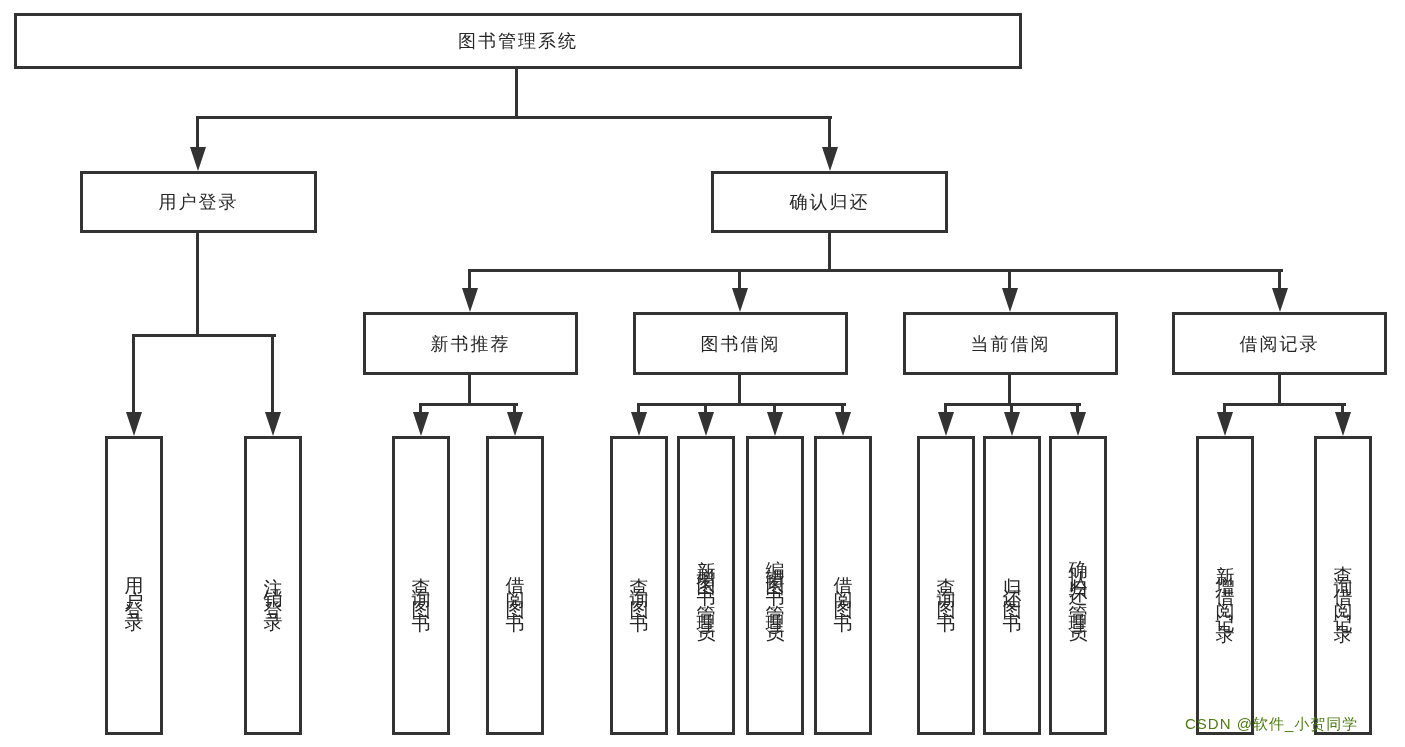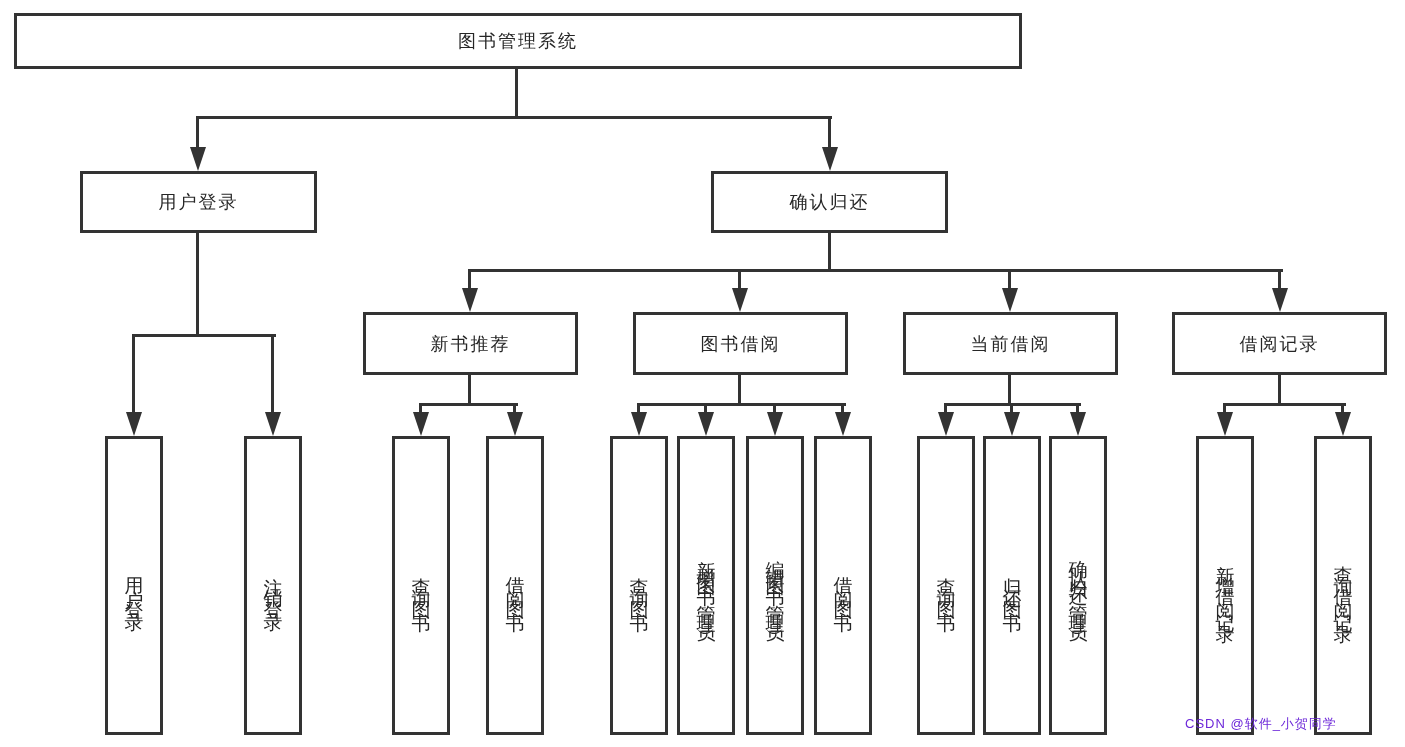--- a/index.html
+++ b/index.html
@@ -19,21 +19,21 @@
   .vtext.long{letter-spacing:9px;font-size:19px;}
   .vline{position:absolute;width:3px;background:#333333;}
   .hline{position:absolute;height:3px;background:#333333;}
   .arrowhead{
     position:absolute;width:0;height:0;
     border-left:8px solid transparent;border-right:8px solid transparent;
     border-top:24px solid #333333;
   }
   .watermark{
     position:absolute;left:1185px;top:715px;width:215px;
-    font-size:13px;color:#6d28d9;white-space:nowrap;letter-spacing:1px;
+    font-size:15px;color:#4d7c0f;white-space:nowrap;letter-spacing:1px;
   }
 </style>
 </head>
 <body>
 
 <div id="canvas">
 
   <div class="box" style="left:14px;top:13px;width:1008px;height:56px;">
     <span class="hlabel">图书管理系统</span>
   </div>

